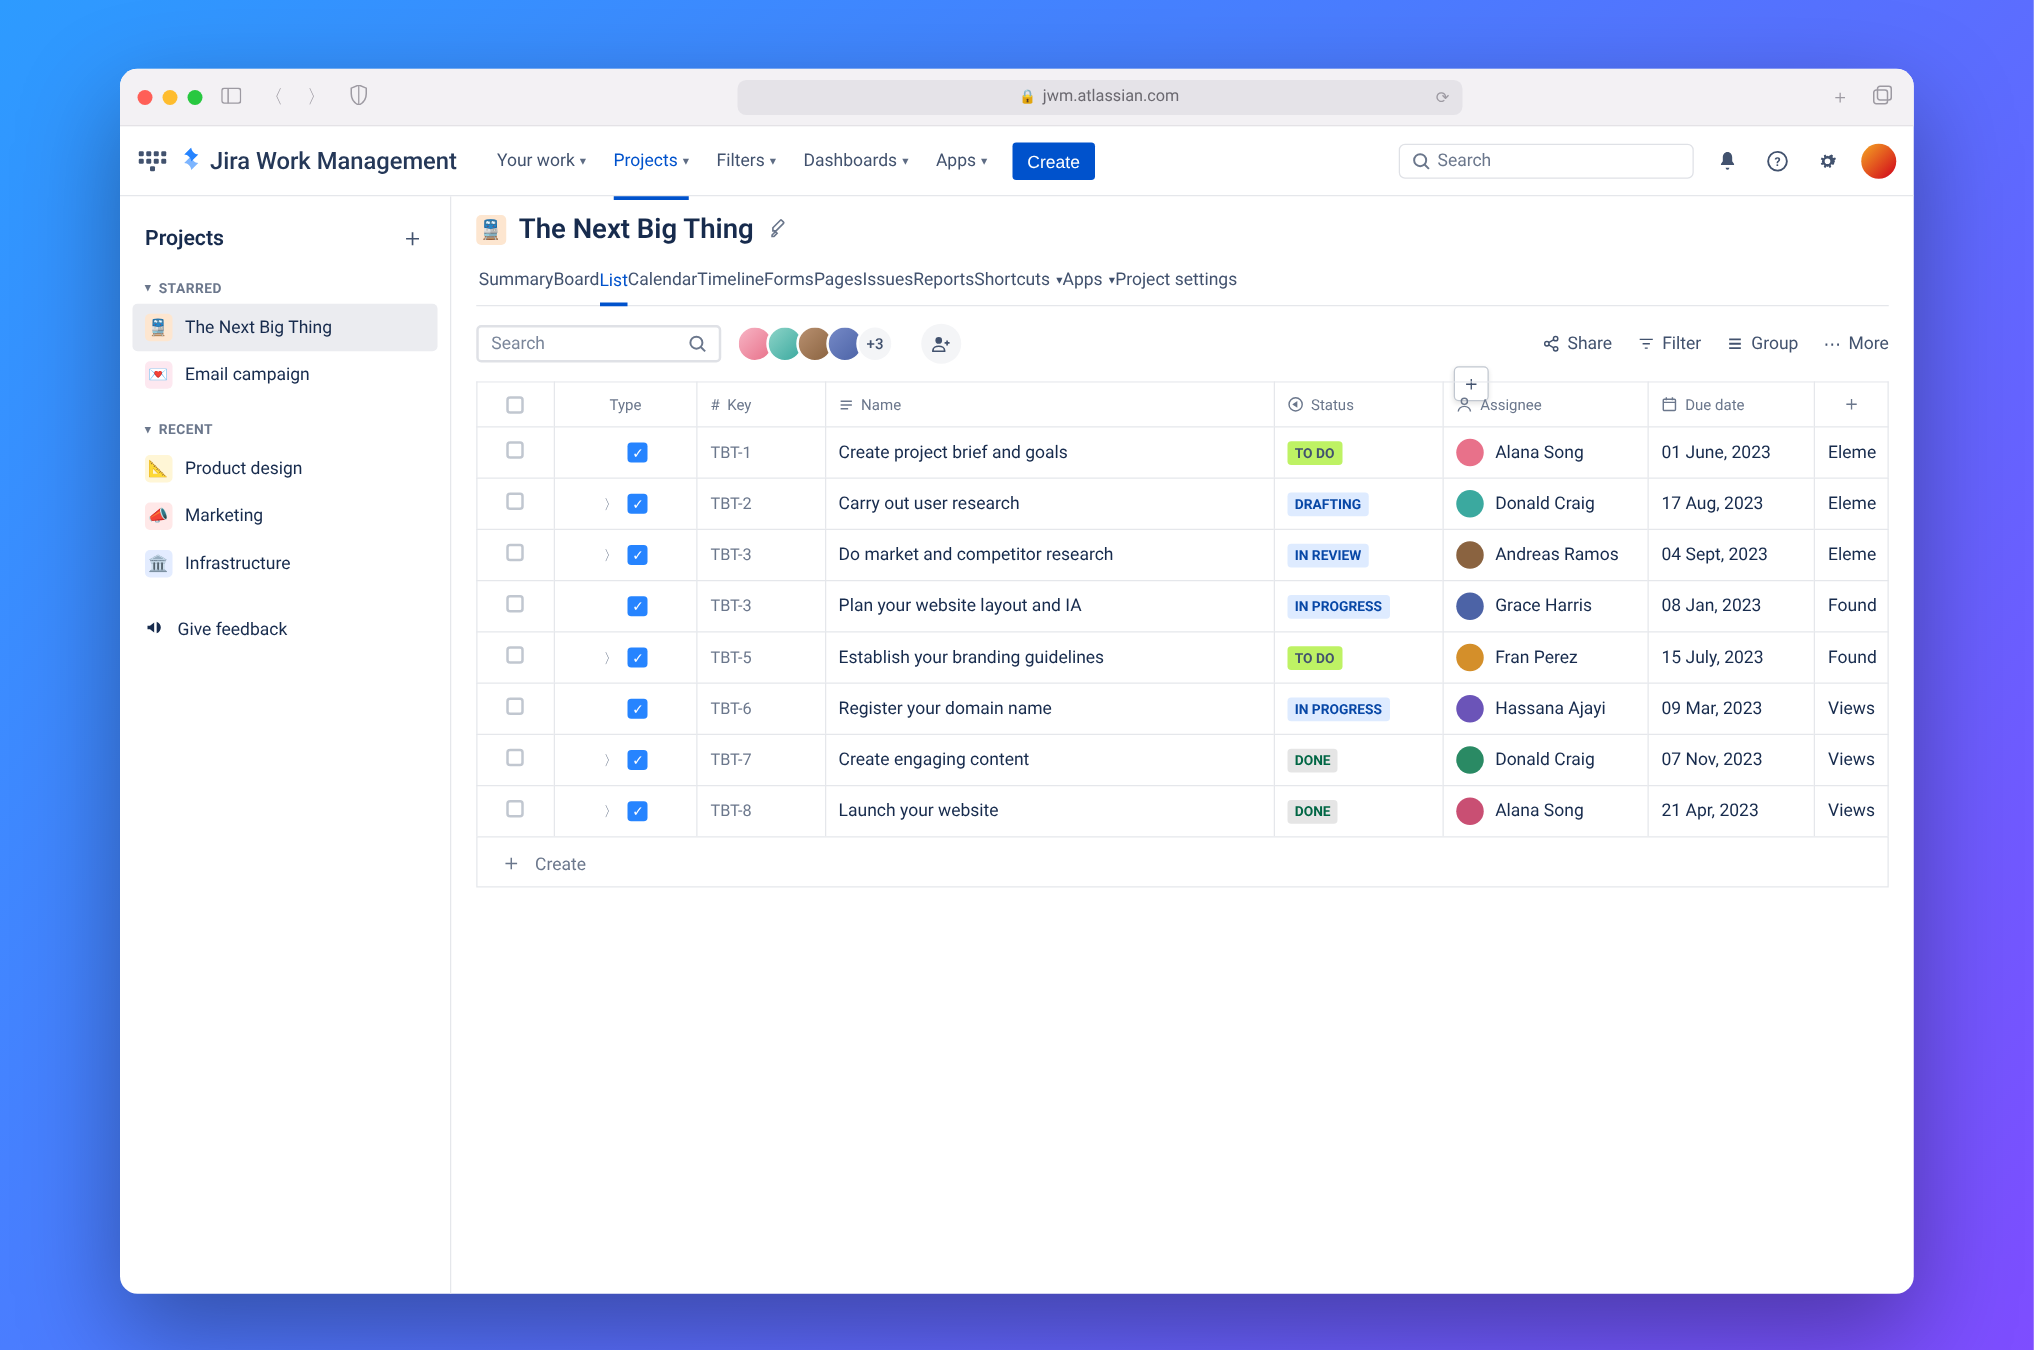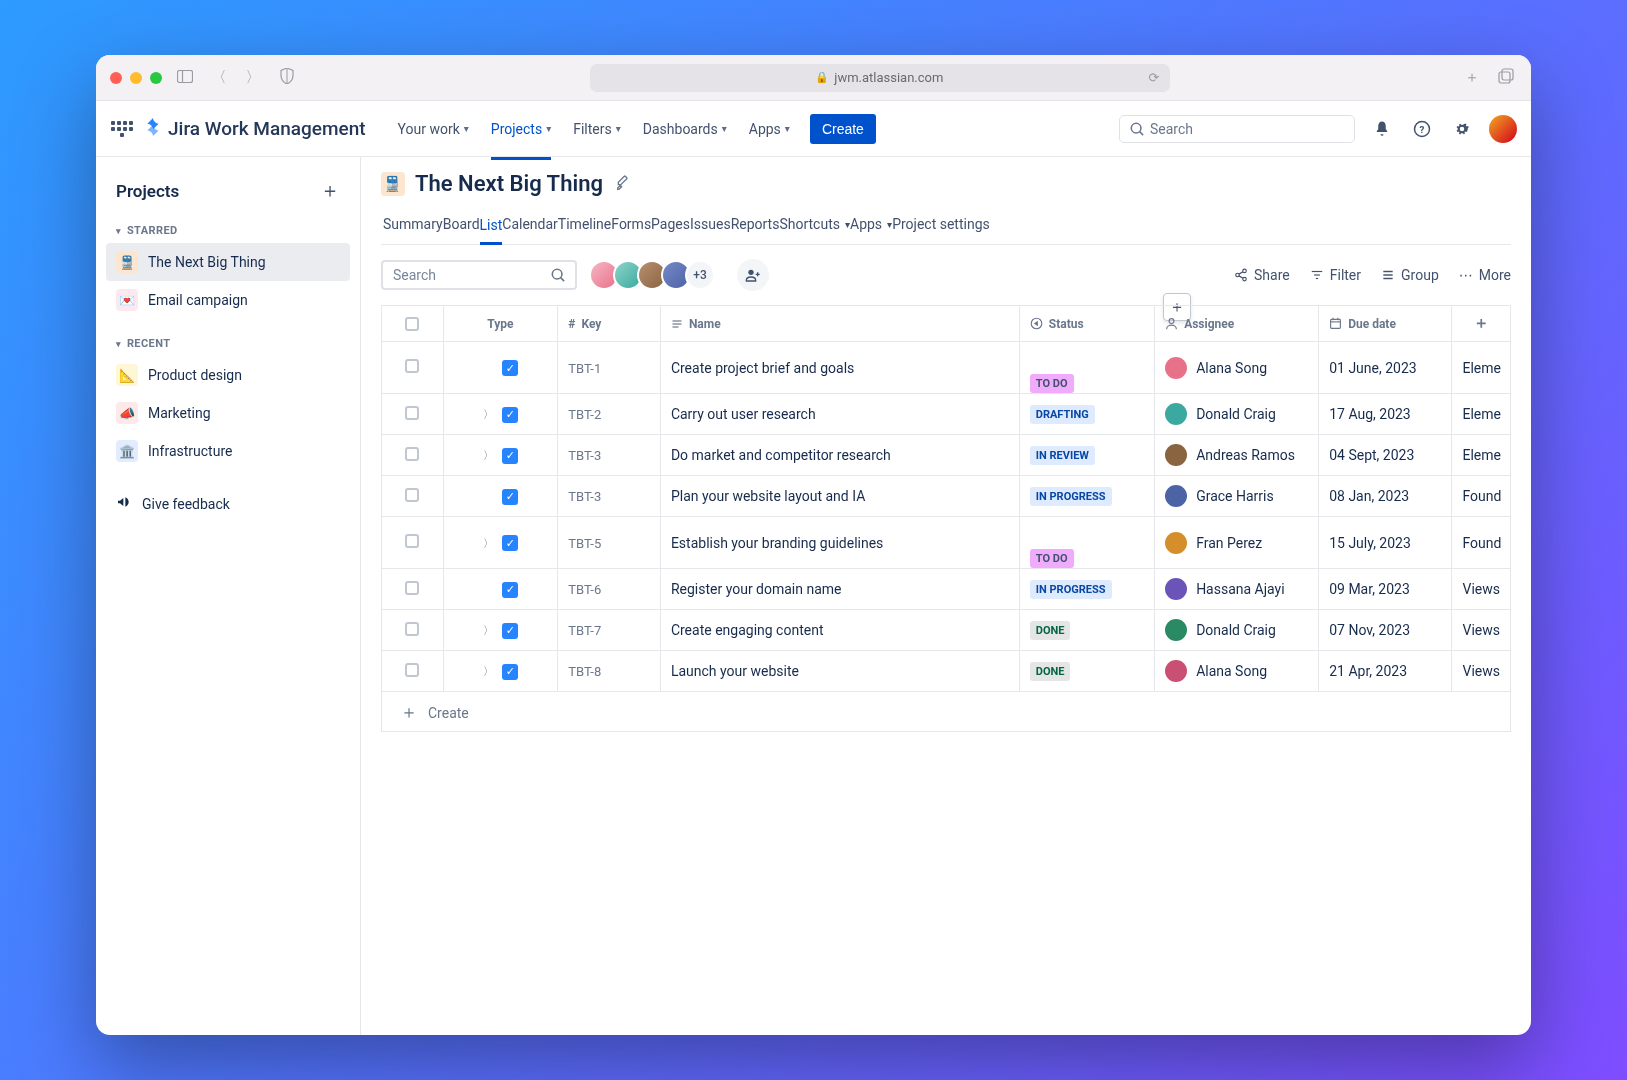--- a/index.html
+++ b/index.html
@@ -89,39 +89,39 @@
   .av.a4{background:linear-gradient(135deg,#7589c7,#4c63a6);}
   .av-more{width:30px;height:30px;border-radius:50%;border:2px solid #fff;margin-left:-6px;background:#f4f5f7;display:flex;align-items:center;justify-content:center;font-size:12px;color:#42526e;font-weight:500;}
   .add-person{width:32px;height:32px;border-radius:50%;background:#f4f5f7;display:flex;align-items:center;justify-content:center;margin-left:10px;color:#42526e;cursor:pointer;}
   .tb-right{margin-left:auto;display:flex;gap:20px;align-items:center;}
   .tb-btn{display:flex;align-items:center;gap:6px;font-size:14px;color:#42526e;cursor:pointer;}
   .float-add{position:absolute;width:28px;height:28px;border:1px solid #c1c7d0;border-radius:4px;background:#fff;display:flex;align-items:center;justify-content:center;color:#42526e;box-shadow:0 2px 4px rgba(0,0,0,.1);cursor:pointer;}
   
   .table-wrap{padding:0 20px 20px;position:relative;overflow:hidden;}
   table{width:100%;border-collapse:separate;border-spacing:0;font-size:14px;color:#172b4d;table-layout:fixed;}
   th,td{border:1px solid #e5e7eb;border-right:none;border-bottom:none;padding:0 10px;height:41px;vertical-align:middle;text-align:left;white-space:nowrap;overflow:hidden;}
-  th{font-size:12px;font-weight:700;color:#6b778c;height:36px;}
+  th{font-size:12px;font-weight:400;color:#6b778c;height:36px;}
   th:last-child,td:last-child{border-right:1px solid #e5e7eb;}
   tbody tr:last-child td{border-bottom:1px solid #e5e7eb;}
   .col-chk{width:60px;text-align:center;}
   .col-type{width:112px;text-align:center;}
   .col-key{width:100px;}
   .col-name{width:350px;}
   .col-status{width:132px;}
   .col-assignee{width:160px;}
   .col-due{width:130px;}
   .col-extra{width:58px;}
   .th-inner{display:flex;align-items:center;gap:6px;}
   .th-inner.center{justify-content:center;}
   .chk{width:14px;height:14px;border:2px solid #c1c7d0;border-radius:3px;display:inline-block;}
   .type-task{width:16px;height:16px;background:#2684ff;border-radius:3px;display:inline-flex;align-items:center;justify-content:center;color:#fff;font-size:11px;}
   .expand{color:#6b778c;font-size:11px;margin-right:8px;display:inline-block;width:12px;}
   .key-txt{color:#6b778c;font-size:13px;}
   .status-pill{display:inline-block;padding:3px 6px;border-radius:3px;font-size:11px;font-weight:700;}
-  .st-todo{background:#f0abfc;color:#42526e;margin-top:32px;}
+  .st-todo{background:#bef264;color:#42526e;}
   .st-drafting{background:#deebff;color:#0747a6;}
   .st-review{background:#deebff;color:#0747a6;}
   .st-progress{background:#deebff;color:#0747a6;}
   .st-done{background:#e5e5e5;color:#006644;}
   .assignee-cell{display:flex;align-items:center;gap:9px;}
   .mini-av{width:22px;height:22px;border-radius:50%;}
   .create-row td{color:#6b778c;border-right:none;}
   .create-row td:first-child{border-left:1px solid #e5e7eb;}
   .create-row .plus{font-size:18px;margin-right:10px;}
 </style>

